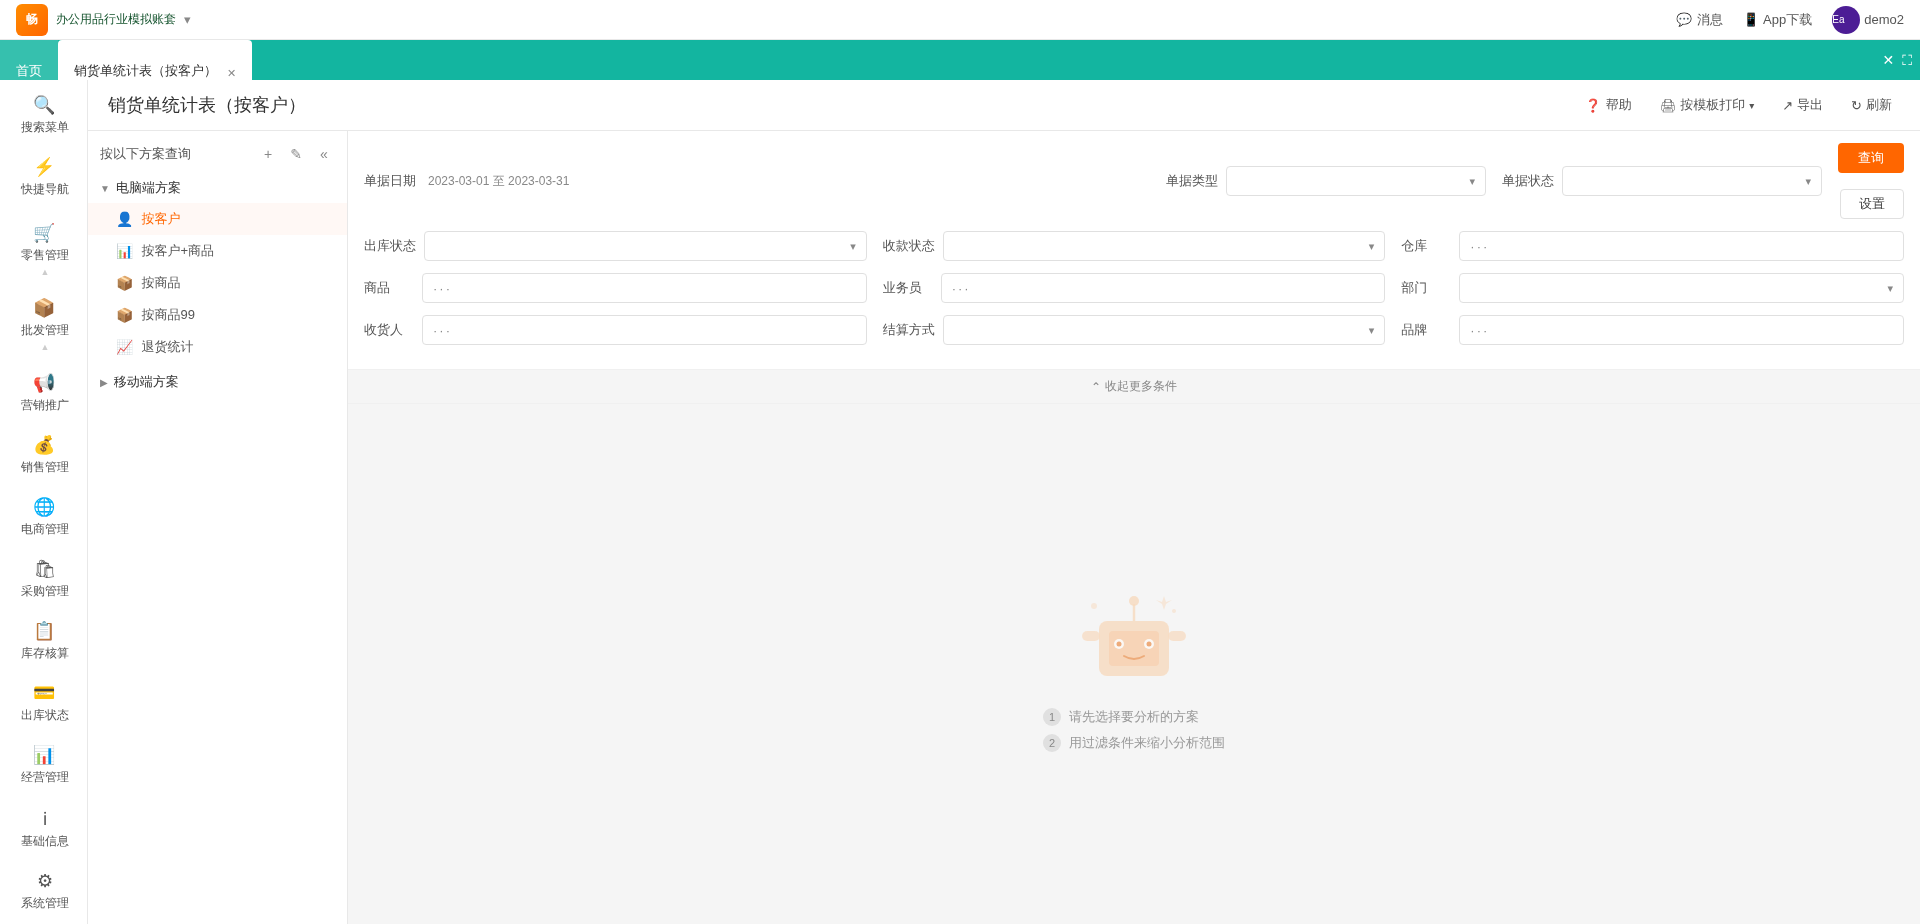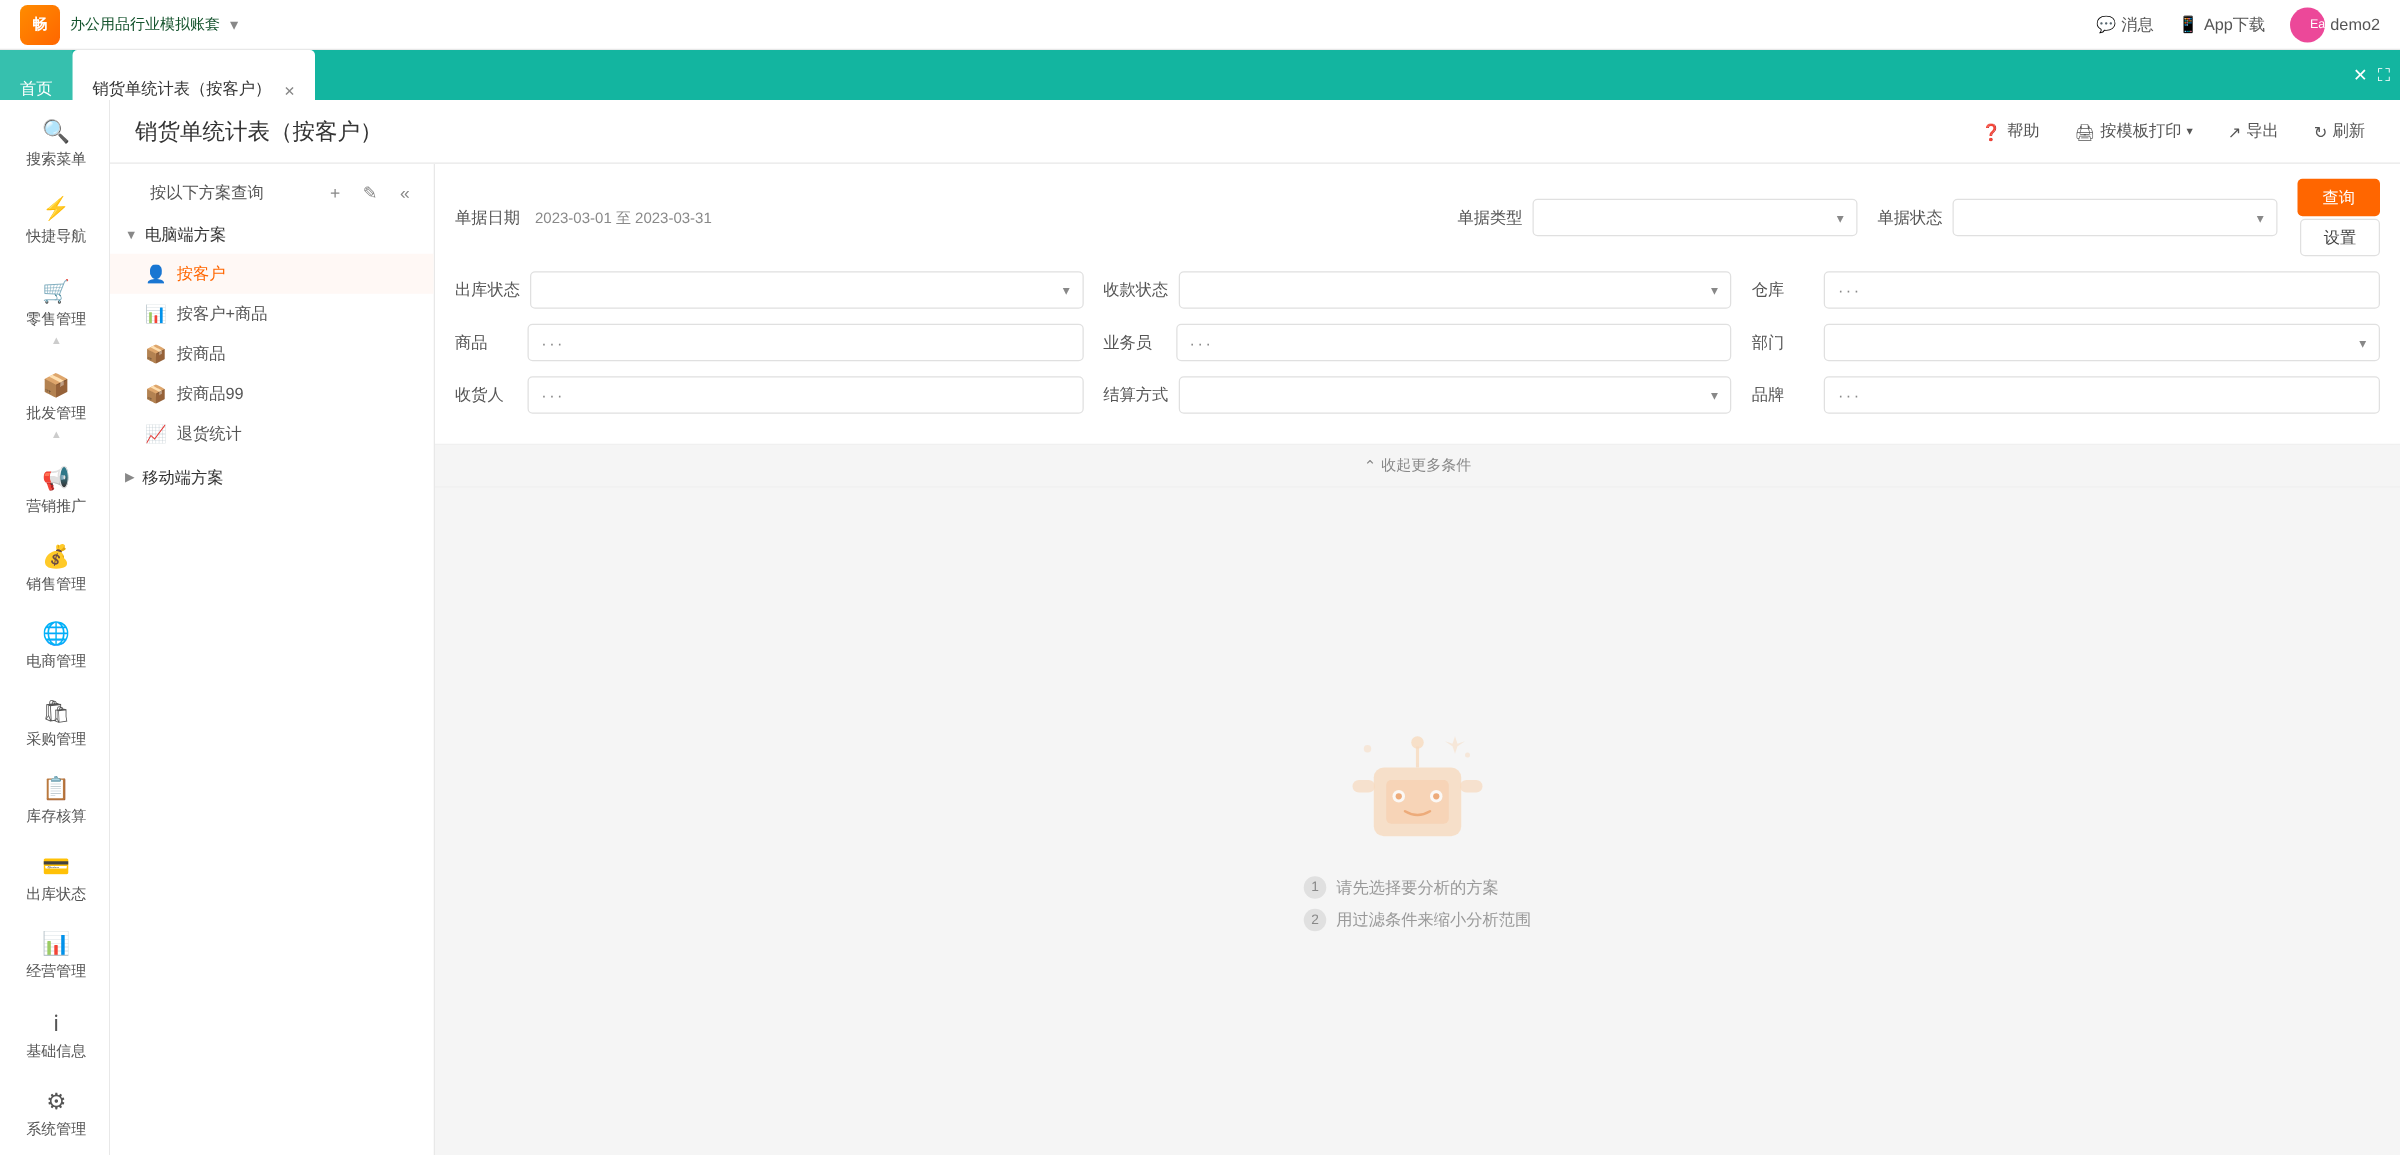--- a/index.html
+++ b/index.html
@@ -5,21 +5,21 @@
     * { margin: 0; padding: 0; box-sizing: border-box; }
     body { font-family: 'Microsoft YaHei', Arial, sans-serif; font-size: 13px; background: #f5f5f5; color: #333; width: 1920px; min-height: 924px; overflow-x: hidden; }
 
     
     .topbar { height: 40px; background: #fff; display: flex; align-items: center; justify-content: space-between; padding: 0 16px; border-bottom: 1px solid #e8e8e8; }
     .topbar-left { display: flex; align-items: center; gap: 8px; }
     .topbar-logo { width: 32px; height: 32px; background: linear-gradient(135deg, #ff8c00, #ff6600); border-radius: 6px; display: flex; align-items: center; justify-content: center; color: #fff; font-size: 12px; font-weight: bold; }
     .topbar-title { font-size: 12px; color: #14532d; }
     .topbar-right { display: flex; align-items: center; gap: 20px; }
     .topbar-right-item { display: flex; align-items: center; gap: 4px; color: #555; font-size: 13px; cursor: pointer; }
-    .avatar { width: 28px; height: 28px; border-radius: 50%; background: #ec4899; display: flex; align-items: center; justify-content: flex-end; font-size: 11px; color: #fff; overflow: hidden; }
+    .avatar { width: 28px; height: 28px; border-radius: 50%; background: #4c1d95; display: flex; align-items: center; justify-content: flex-start; font-size: 11px; color: #fff; overflow: hidden; }
 
     
     .tabbar { height: 40px; background: #13b5a0; display: flex; align-items: center; padding: 0 0; }
     .tab { height: 40px; display: flex; align-items: flex-end; padding: 0 16px; cursor: pointer; color: rgba(255,255,255,0.85); font-size: 13px; gap: 6px; }
     .tab.home { background: rgba(255,255,255,0.15); color: #fff; }
     .tab.active { background: #fff; color: #333; border-radius: 4px 4px 0 0; }
     .tab-close { font-size: 11px; color: #888; cursor: pointer; margin-left: 4px; }
     .tab-maximize { margin-left: auto; margin-right: 8px; color: #fff; font-size: 16px; cursor: pointer; display: flex; align-items: center; gap: 8px; }
     .tab-maximize span { font-size: 16px; }
 
@@ -40,21 +40,21 @@
     .page-title { font-size: 18px; font-weight: 500; color: #333; padding-bottom: 12px; }
     .page-actions { display: flex; align-items: center; gap: 12px; padding-bottom: 12px; }
     .page-action-btn { display: flex; align-items: center; gap: 4px; color: #555; font-size: 13px; cursor: pointer; padding: 4px 8px; border-radius: 4px; }
 
     
     .page-body { display: flex; flex: 1; overflow: hidden; }
 
     
     .scheme-panel { width: 260px; background: #fff; border-right: 1px solid #e8e8e8; padding: 12px 0; overflow-y: auto; }
     .scheme-panel-header { display: flex; align-items: center; justify-content: space-between; padding: 0 12px 8px 12px; }
-    .scheme-panel-title { font-size: 13px; color: #555; margin-left: 20px; }
+    .scheme-panel-title { font-size: 13px; color: #555; }
     .scheme-panel-actions { display: flex; align-items: center; gap: 6px; }
     .scheme-panel-action { width: 22px; height: 22px; border-radius: 50%; display: flex; align-items: center; justify-content: center; cursor: pointer; color: #888; font-size: 14px; }
 
     .scheme-group { margin-bottom: 4px; }
     .scheme-group-title { display: flex; align-items: center; gap: 6px; padding: 6px 12px; cursor: pointer; color: #333; font-size: 13px; }
 
     .scheme-item { display: flex; align-items: center; gap: 8px; padding: 7px 12px 7px 28px; cursor: pointer; color: #555; font-size: 13px; }
     .scheme-item.active { color: #ff6600; background: #fff8f5; }
     .scheme-item .item-icon { font-size: 14px; color: #888; }
     .scheme-item.active .item-icon { color: #ff6600; }
@@ -69,21 +69,21 @@
 
     
     .date-filter { display: flex; align-items: center; gap: 8px; flex: 1; }
     .date-label { color: #555; font-size: 13px; white-space: nowrap; }
     .date-tabs { display: flex; align-items: center; gap: 4px; }
     .date-tab { padding: 3px 8px; font-size: 12px; border-radius: 3px; cursor: pointer; color: #555; border: 1px solid transparent; }
     .date-tab.active { background: #ff6600; color: #fff; border-radius: 12px; }
     .date-range { font-size: 12px; color: #888; margin-left: 4px; }
 
     
-    .query-btn-group { display: flex; flex-direction: column; gap: 2px; align-items: flex-end; }
+    .query-btn-group { display: flex; flex-direction: column; gap: 16px; align-items: flex-end; }
     .btn-query { background: #ff6600; color: #fff; border: none; border-radius: 4px; padding: 6px 20px; font-size: 13px; cursor: pointer; white-space: nowrap; }
     .btn-settings { background: #fff; color: #404040; border: 1px solid #e0e0e0; border-radius: 4px; padding: 5px 18px; font-size: 13px; cursor: pointer; white-space: nowrap; }
 
     
     .collapse-bar { text-align: center; padding: 8px 0; border-bottom: 1px solid #f0f0f0; cursor: pointer; color: #888; font-size: 12px; display: flex; align-items: center; justify-content: center; gap: 4px; }
 
     
     .empty-state { display: flex; flex-direction: column; align-items: center; justify-content: center; flex: 1; gap: 12px; padding: 60px 0; }
     .empty-icon { width: 120px; height: 120px; position: relative; }
     .empty-icon svg { width: 100%; height: 100%; }

